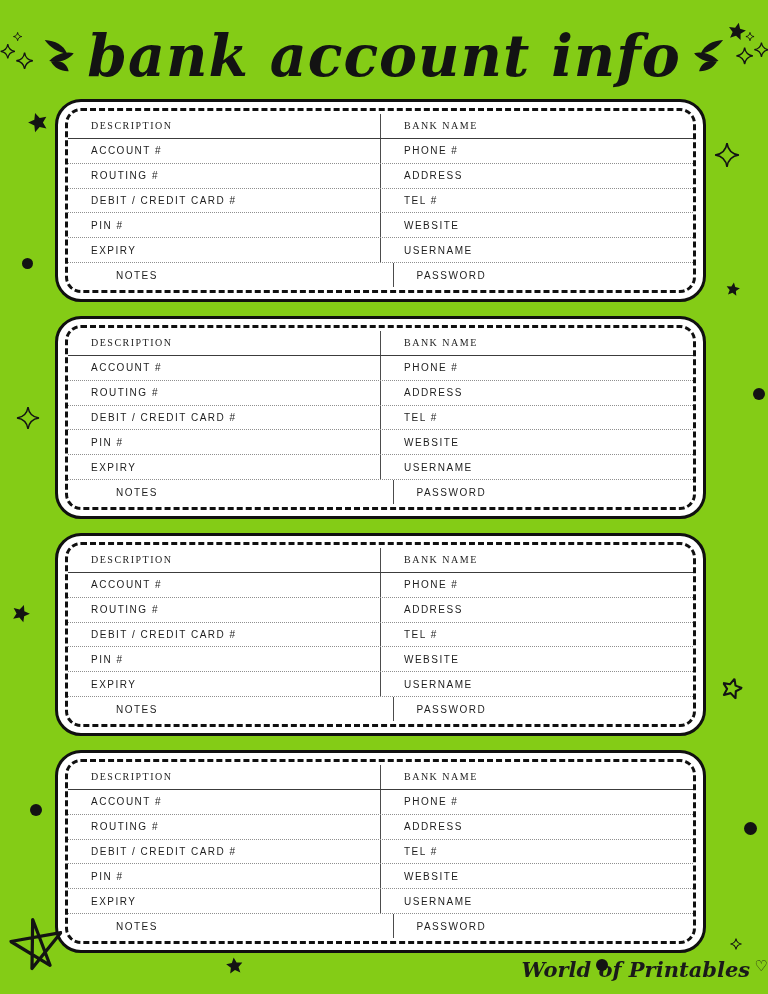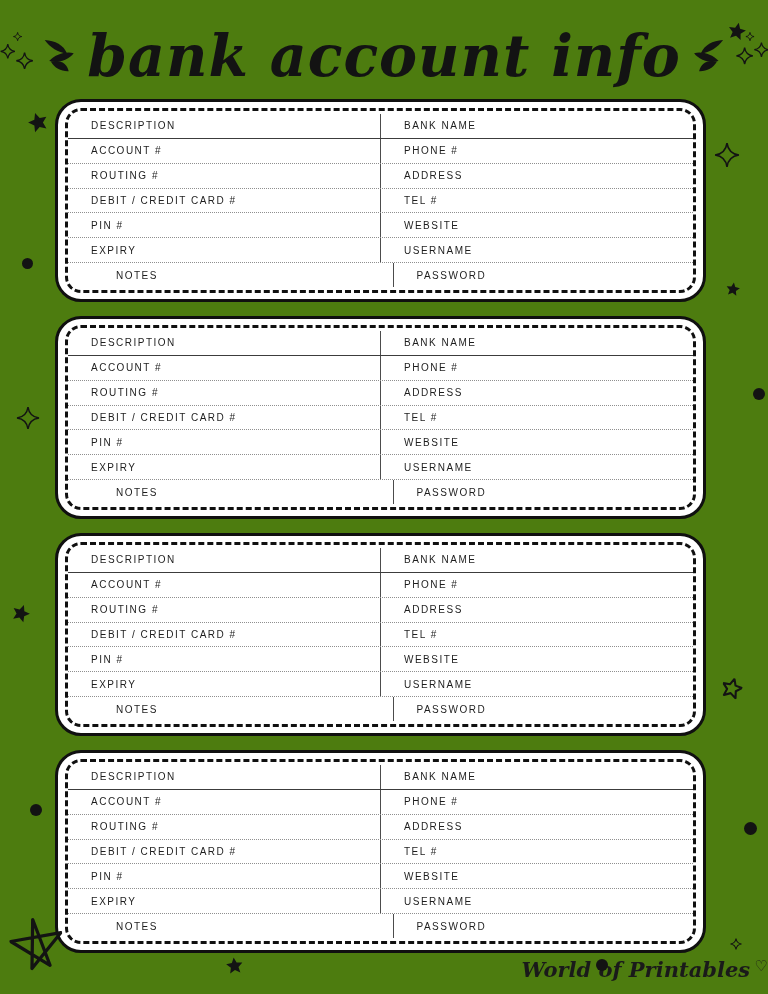--- a/index.html
+++ b/index.html
@@ -1,21 +1,21 @@
 <!DOCTYPE html>
 <html><head>
 <meta charset="utf-8">
 <style>
   * { margin:0; padding:0; box-sizing:border-box; }
   html,body { background:#e8e8e8; }
   .page {
     position:relative;
     width:768px; height:994px;
     margin:0 auto;
-    background:#4d7c0f;
+    background:#84cc16;
     font-family:"Liberation Sans", sans-serif;
     color:#151515;
     overflow:hidden;
   }
 
   
   .title-row {
     position:absolute; top:16px; left:0; width:768px; height:78px;
     display:flex; align-items:center; justify-content:center; gap:10px;
   }
@@ -42,21 +42,21 @@
   }
   .card-inner {
     height:100%;
     border:3px dashed #101010;
     border-radius:16px;
     overflow:hidden;
     display:flex; flex-direction:column;
     padding:3px 0;
   }
   .row { flex:1; display:flex; border-bottom:1px dotted #8f8f8f; }
-  .row.header-row { border-bottom:1.5px solid #3c3c3c; }
+  .row.header-row { border-bottom:1.5px solid #3c3c3c;font-family:Liberation Serif, serif; }
   .row:last-child { border-bottom:none;padding-left:25px; }
   .cell {
     flex:1; display:flex; align-items:center;
     padding-left:23px;
     font-size:10px; letter-spacing:1.5px;
     color:#1d1d1d; font-weight:400;
     white-space:nowrap;
   }
   .cell.right { border-left:1.2px solid #4c4c4c; }
 

